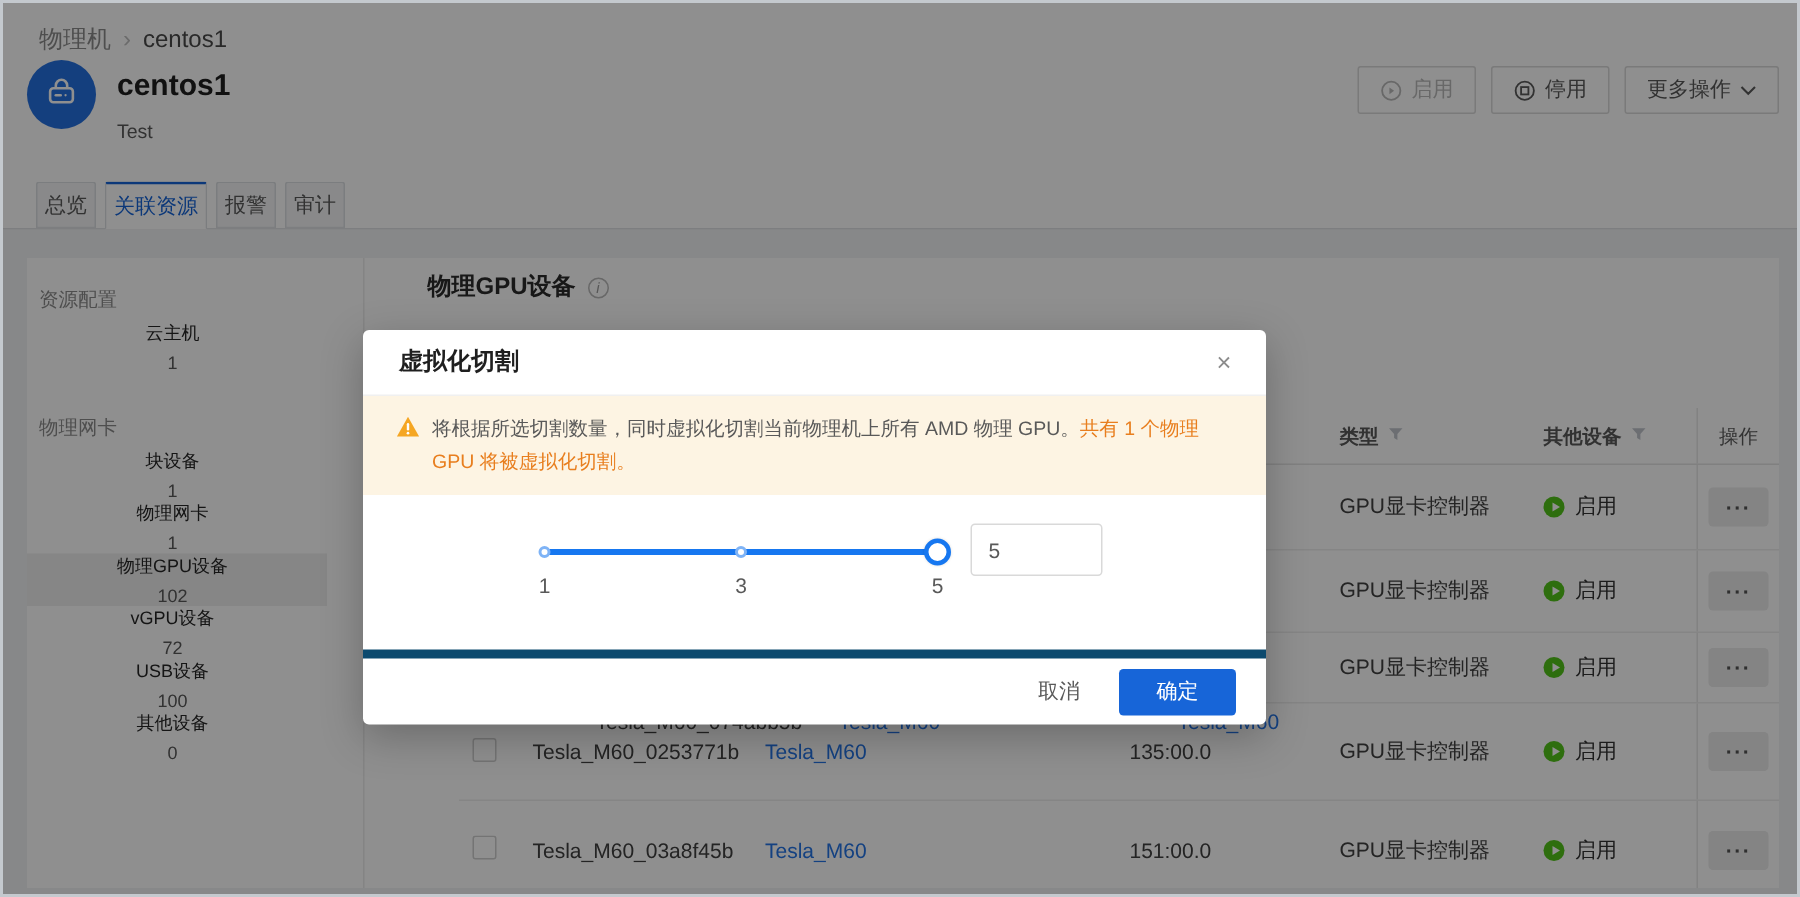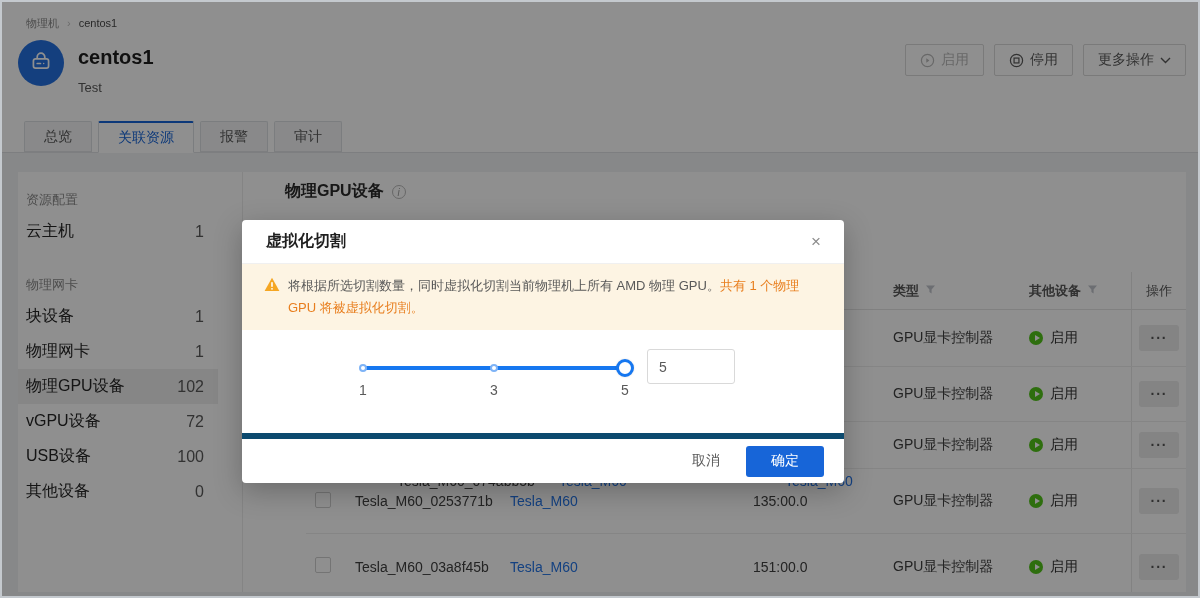--- a/index.html
+++ b/index.html
@@ -8,47 +8,47 @@
     --txt:#262626; --txt2:#404040; --txt3:#595959; --muted:#8c8c8c;
     --line:#e8e8e8; --border:#d9d9d9;
   }
   *{margin:0;padding:0;box-sizing:border-box;}
   body{font-family:"Liberation Sans","DejaVu Sans",sans-serif;background:#666;}
   .screen{position:relative;width:1200px;height:598px;background:#f0f2f5;
     border:2px solid #c4c9ce;overflow:hidden;}
   
   .header-card{position:absolute;left:0;top:0;width:1200px;height:151px;background:#fff;
     border-bottom:1px solid #dfe1e4;z-index:1;}
-  .breadcrumb{position:absolute;left:24px;top:14px;font-size:11px;color:var(--muted);}
+  .breadcrumb{position:absolute;left:24px;top:14px;font-size:16px;color:var(--muted);}
   .breadcrumb .sep{margin:0 8px;color:#bfbfbf;}
   .breadcrumb .cur{color:#4a4a4a;}
   .avatar{position:absolute;left:16px;top:38px;width:46px;height:46px;border-radius:50%;
     background:#2470e0;display:flex;align-items:center;justify-content:center;}
   .pm-title{position:absolute;left:76px;top:44px;font-size:20px;font-weight:bold;color:#1f1f1f;}
   .pm-sub{position:absolute;left:76px;top:78px;font-size:13px;color:var(--txt3);}
   .actions{position:absolute;right:16px;top:42px;display:flex;gap:10px;}
   .btn{height:32px;padding:0 14px;background:#fff;border:1px solid var(--border);border-radius:2px;
     font-size:14px;color:var(--txt3);display:flex;align-items:center;gap:6px;cursor:pointer;
     font-family:inherit;}
   .btn.disabled{color:#b9b9b9;}
   .btn svg{display:block;}
   
   .tabs{position:absolute;left:22px;bottom:-1px;display:flex;gap:6px;z-index:2;}
-  .tab{height:31px;padding:0 19px;background:#f4f5f7;border:1px solid #dcdfe3;border-bottom:1px solid #dfe1e4;
+  .tab{height:31px;padding:0 5px;background:#f4f5f7;border:1px solid #dcdfe3;border-bottom:1px solid #dfe1e4;
     border-radius:2px 2px 0 0;display:flex;align-items:center;font-size:14px;color:var(--txt3);cursor:pointer;font-family:Liberation Serif, serif;}
   .tab.active{background:#fff;color:var(--accent);border-top:2px solid var(--accent);border-bottom:1px solid #fff;height:32px;}
   
   .content-card{position:absolute;left:16px;top:170px;width:1168px;height:420px;background:#fff;z-index:1;overflow:hidden;}
   .vdivider{position:absolute;left:224px;top:0;width:1px;height:420px;background:#ececec;}
   
   .sidebar{position:absolute;left:0;top:0;width:224px;height:420px;padding-top:14px;}
   .sb-title{height:28px;line-height:28px;padding-left:8px;font-size:13px;color:var(--muted);}
   .sb-title.second{margin-top:22px;}
   .sb-item{width:200px;height:35px;display:flex;align-items:center;justify-content:space-between;
-    padding:0 14px 0 8px;font-size:16px;color:var(--txt);cursor:pointer;}
+    padding:0 14px 0 8px;font-size:12px;color:var(--txt);cursor:pointer;flex-direction:column;}
   .sb-item.selected{background:#efefef;}
   .sb-item .count{color:var(--txt3);}
   
   .main{position:absolute;left:225px;top:0;width:943px;height:420px;}
   .sec-title{position:absolute;left:42px;top:9px;font-size:16px;font-weight:bold;color:#2b2b2b;
     display:flex;align-items:center;gap:8px;}
   .info{width:14px;height:14px;border:1px solid #b9b9b9;border-radius:50%;color:#9b9b9b;
     font-size:10px;line-height:13px;text-align:center;font-weight:normal;font-style:italic;}
   
   .table{position:absolute;left:63px;top:100px;width:880px;}

